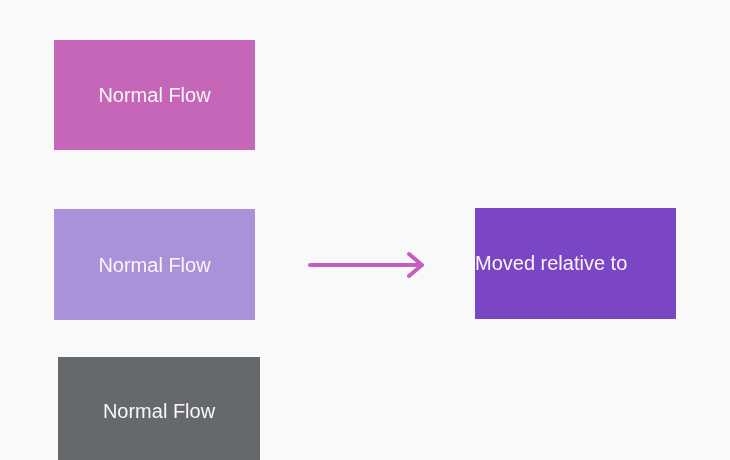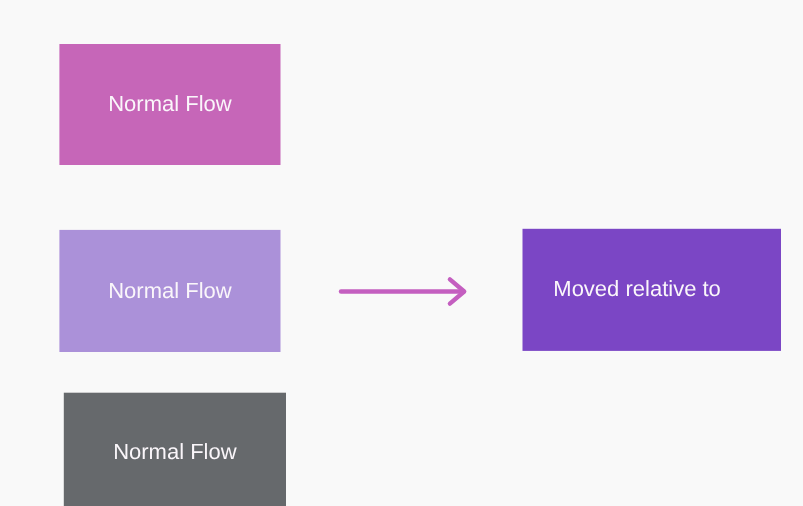--- a/index.html
+++ b/index.html
@@ -44,25 +44,24 @@
     background: var(--previous-position, #ab91d9);
     line-height: 32px;
   }
   #box-normal-bottom {
     left: 58px; top: 333px;
     width: 202px; height: 109px;
     background: var(--normal-flow-bottom, #66696c);
   }
   #box-moved {
     left: 475px; top: 184px;
-    width: 235px; height: 111px;
+    width: 201px; height: 111px;
     background: var(--moved-box, #7b46c5);
     align-items: flex-start;
     text-align: left;
-    padding-left: 28px;
     line-height: 27px;
   }
   .arrow-wrap {
     position: absolute;
     left: 305px; top: 225px;
     width: 122px; height: 32px;
     color: var(--arrow, #c45fc0);
   }
   .arrow-wrap svg {
     display: block;

